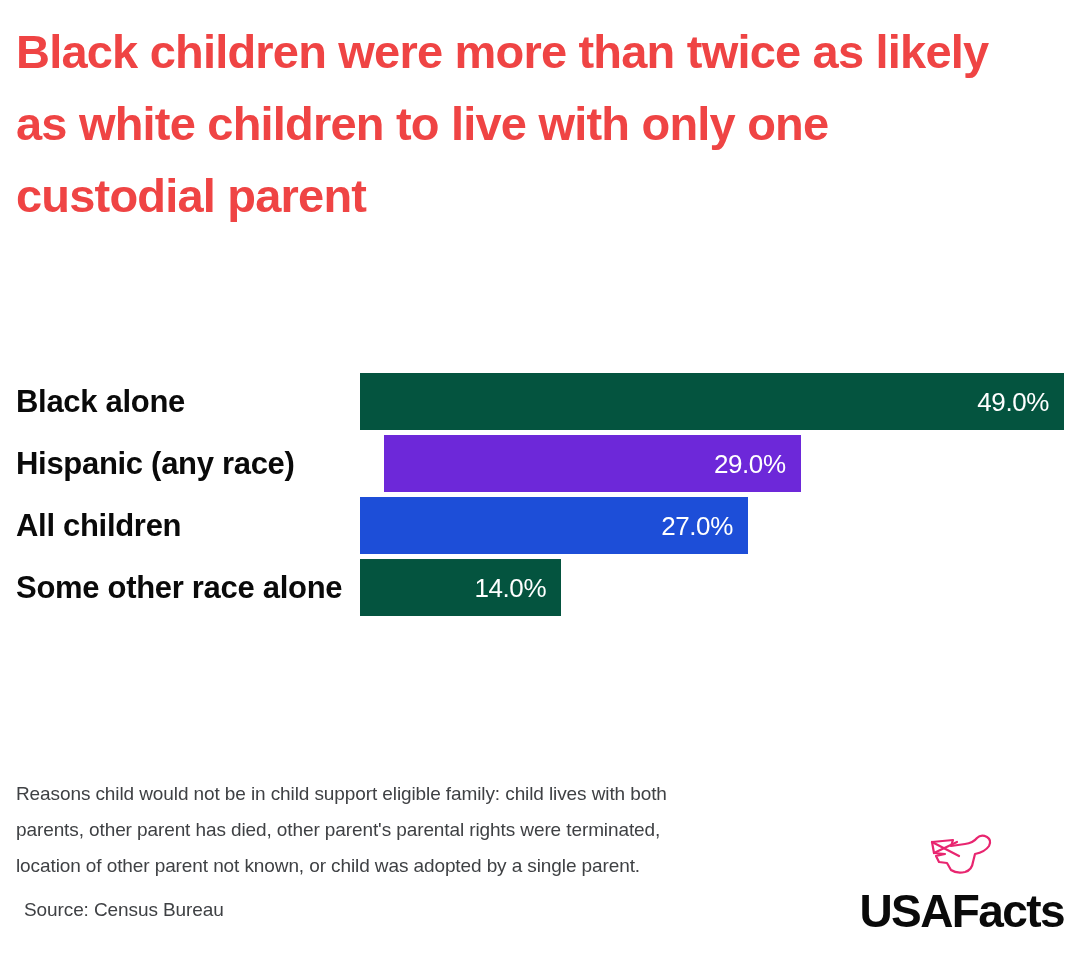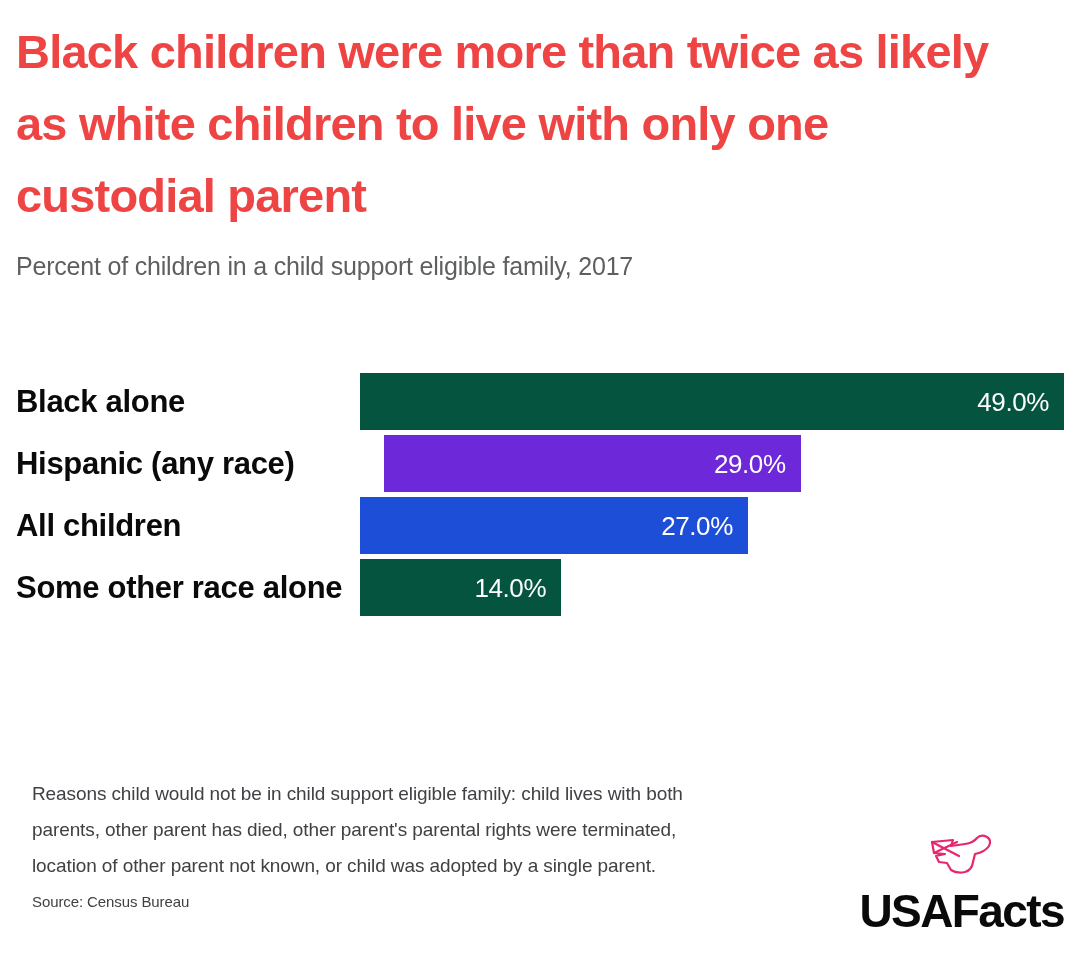--- a/index.html
+++ b/index.html
@@ -96,38 +96,38 @@
     color: #ffffff;
     font-size: 26px;
     font-weight: 400;
     letter-spacing: -0.4px;
     line-height: 1;
   }
 
   
   .footer {
     position: absolute;
-    left: 32px;
+    left: 16px;
     top: 776px;
     width: 1048px;
   }
   .footnote {
     font-size: 19px;
     line-height: 36px;
     color: #3f4144;
     max-width: 700px;
     margin: 0;
     font-weight: 400;
     letter-spacing: -0.1px;
   }
   .source {
-    font-size: 15px;
+    font-size: 19px;
     line-height: 36px;
     color: #3f4144;
-    margin: 0;
+    margin: 8px;
     font-weight: 400;
     letter-spacing: -0.1px;
   }
 
   
   .logo {
     position: absolute;
     right: 16px;
     top: 832px;
     display: flex;
@@ -149,21 +149,20 @@
     white-space: nowrap;
   }
 </style>
 </head>
 <body>
 
 <div class="page">
 
   <div class="header">
     <h1 class="chart-title">Black children were more than twice as likely as white children to live with only one custodial parent</h1>
-    <p class="chart-subtitle">Percent of children in a child support eligible family, 2017</p>
   </div>
 
   <div class="chart-area">
 
     <div class="bar-row">
       <div class="bar-label">Black alone</div>
       <div class="bar-track">
         <div class="bar-fill" style="width: 704px; background: rgb(4, 84, 63);">
           <span class="bar-value">49.0%</span>
         </div>

